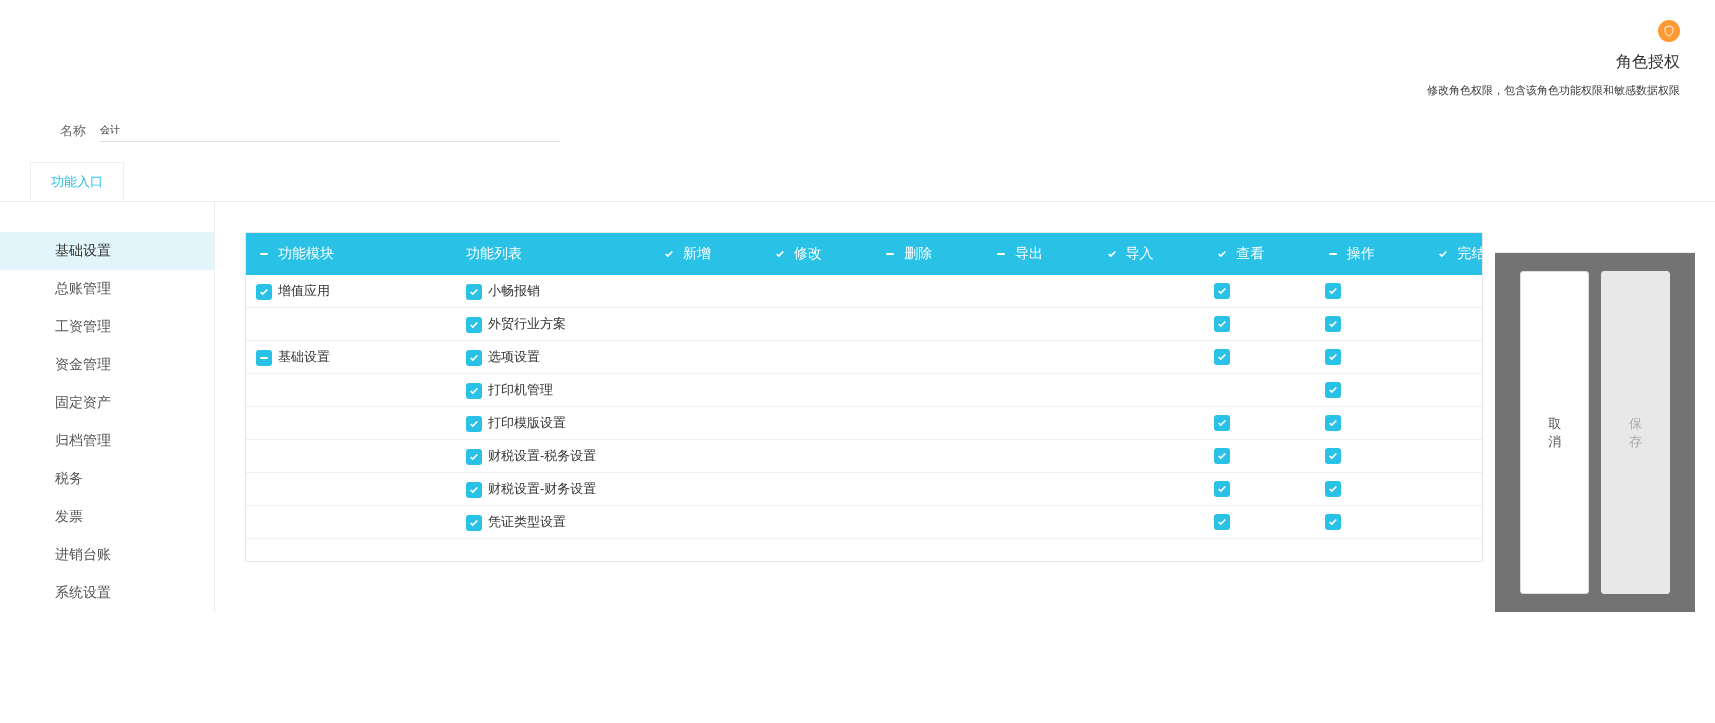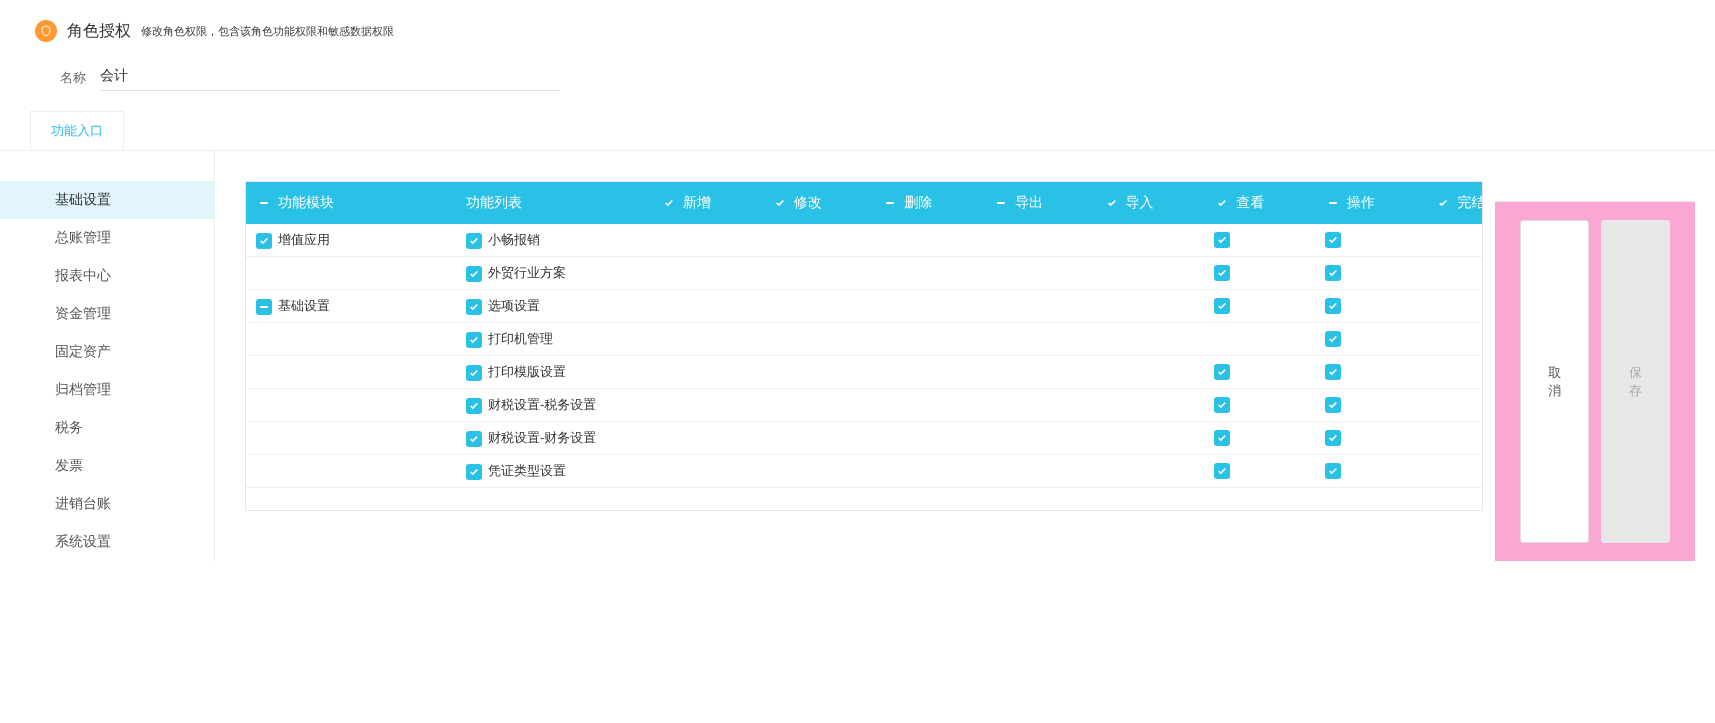--- a/index.html
+++ b/index.html
@@ -1,25 +1,25 @@
 <!DOCTYPE html>
 <html><head>
 <meta charset="utf-8">
 <style>
 * { box-sizing: border-box; margin: 0; padding: 0; }
 body { font-family: "Microsoft YaHei", Arial, sans-serif; font-size: 13px; color: #333; background: #fff; }
 
-.page-header { padding: 20px 35px 10px; display: flex; align-items: center; gap: 10px; }
+.page-header { padding: 20px 35px 10px; display: flex; align-items: flex-end; gap: 10px; flex-direction: column; }
 .page-header .icon-wrap { width: 22px; height: 22px; background: #ff9933; border-radius: 50%; display: flex; align-items: center; justify-content: center; color: #fff; }
 .page-header .title { font-size: 16px; color: #333; }
 .page-header .subtitle { font-size: 11px; color: #404040; margin-left: 0; }
 
 .name-row { padding: 12px 35px 20px 60px; display: flex; align-items: center; gap: 14px; }
 .name-row .label { color: #666; }
-.name-row .value-input { border: none; border-bottom: 1px solid #ddd; width: 460px; padding: 4px 0 6px; font-size: 14px; color: #333; outline: none; background: transparent; }
+.name-row .value-input { border: none; border-bottom: 1px solid #ddd; width: 460px; padding: 4px 0 6px; font-size: 10px; color: #333; outline: none; background: transparent; }
 
 .tabs { padding: 0 30px; border-bottom: 1px solid #eee; display: flex; }
 .tab { padding: 10px 20px; border: 1px solid #eee; border-bottom: none; color: #29c1e6; background: #fff; cursor: pointer; font-size: 13px; }
 
 .content { display: flex; padding: 0; }
 .sidebar { width: 215px; border-right: 1px solid #eee; padding-top: 30px; }
 .sidebar-item { padding: 10px 20px 10px 55px; color: #555; cursor: pointer; font-size: 14px; }
 .sidebar-item.active { background: #e1f5fa; color: #333; }
 
 .main { flex: 1; padding: 30px 20px 0 30px; display: flex; flex-direction: row; overflow: hidden; }
@@ -37,21 +37,21 @@
 .chk.empty { background: #fff; border: 1px solid #ccc; }
 .chk svg { width: 10px; height: 10px; display: block; }
 .chk .minus-bar { width: 8px; height: 2px; background: #fff; border-radius: 1px; }
 
 .hscroll { margin-top: 6px; display: flex; gap: 12px; }
 .hscroll .track { flex: 1; height: 8px; background: #f2f2f2; border-radius: 4px; position: relative; }
 .hscroll .thumb { position: absolute; top: 0; height: 8px; background: #cfcfcf; border-radius: 4px; cursor: pointer; }
 .hscroll .track.left .thumb { left: 0; width: 95%; }
 .hscroll .track.right .thumb { left: 0; width: 98%; }
 
-.footer { margin-top: 20px; padding: 18px 25px; border-top: 1px solid #eee; display: flex; justify-content: flex-end; gap: 12px; background: #f9a8d4; }
+.footer { margin-top: 20px; padding: 18px 25px; border-top: 1px solid #eee; display: flex; justify-content: flex-end; gap: 12px; background: #737373; }
 .btn { padding: 7px 22px; border: 1px solid #ddd; border-radius: 3px; background: #fff; cursor: pointer; font-size: 13px; color: #555; }
 .btn.primary { background: #e8e8e8; border-color: #e8e8e8; color: #aaa; cursor: default; }
 
 
 .table-wrap::-webkit-scrollbar { width: 10px; height: 0; }
 .table-wrap::-webkit-scrollbar-thumb { background: #cfcfcf; border-radius: 5px; }
 .table-wrap::-webkit-scrollbar-track { background: #f5f5f5; }
 </style>
 </head>
 <body>
@@ -72,21 +72,21 @@
 </div>
 
 <div class="tabs">
   <div class="tab">功能入口</div>
 </div>
 
 <div class="content">
   <div class="sidebar" id="sidebar">
       <div class="sidebar-item active">基础设置</div>
       <div class="sidebar-item">总账管理</div>
-      <div class="sidebar-item">报表中心</div>
+      <div class="sidebar-item">工资管理</div>
       <div class="sidebar-item">资金管理</div>
       <div class="sidebar-item">固定资产</div>
       <div class="sidebar-item">归档管理</div>
       <div class="sidebar-item">税务</div>
       <div class="sidebar-item">发票</div>
       <div class="sidebar-item">进销台账</div>
       <div class="sidebar-item">系统设置</div>
     </div>
   <div class="main">
     <div class="table-wrap">

